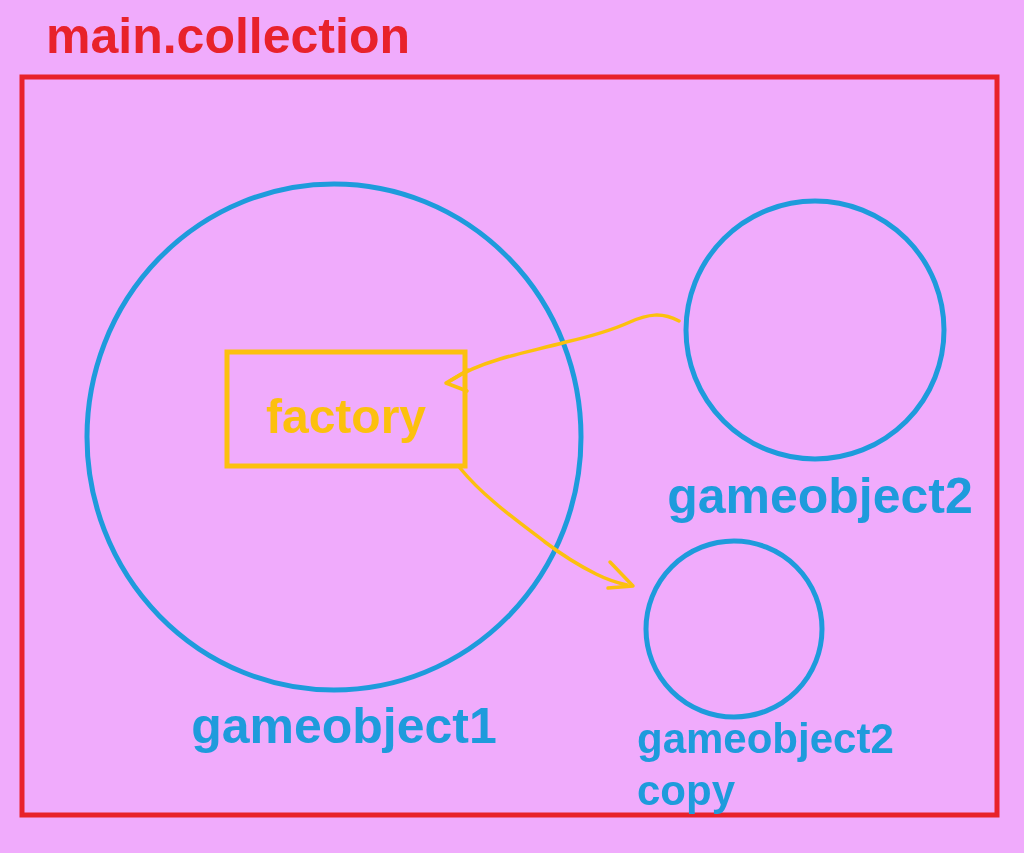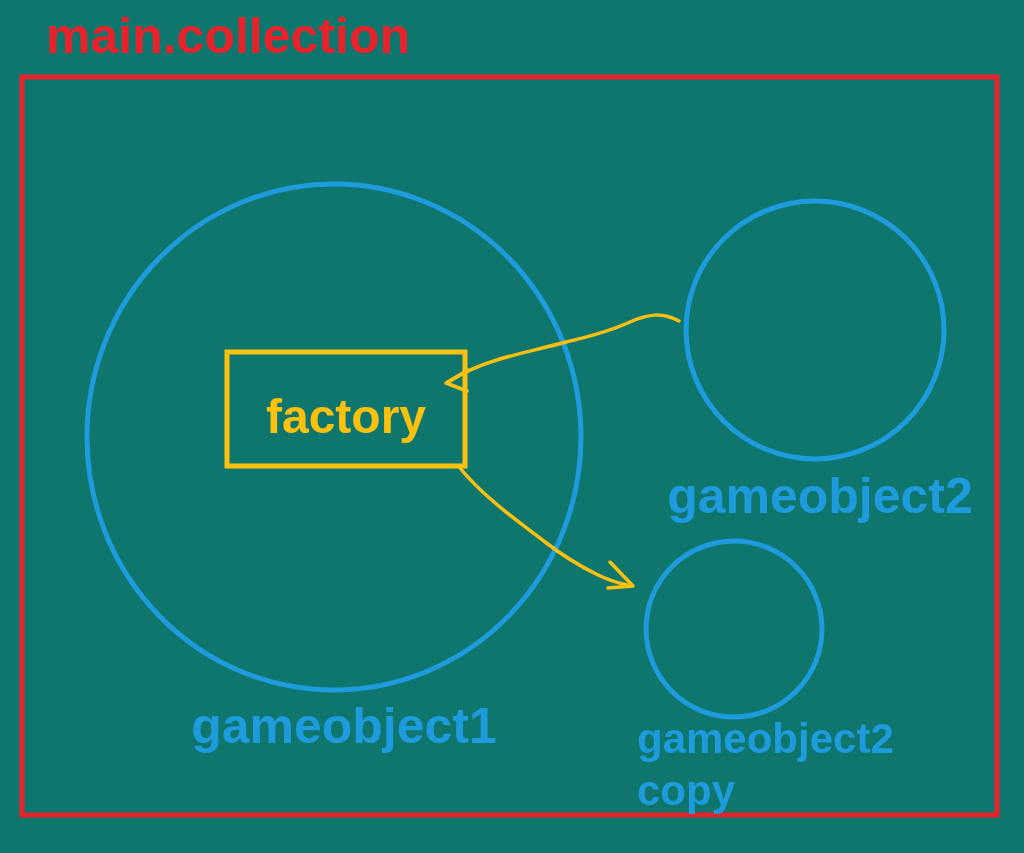--- a/index.html
+++ b/index.html
@@ -4,21 +4,21 @@
 <style>
   html, body {
     margin: 0;
     padding: 0;
     background: #ffffff;
   }
   .canvas {
     position: relative;
     width: 1024px;
     height: 853px;
-    background: #0f766e;
+    background: #f0abfc;
     overflow: hidden;
   }
   .canvas svg {
     position: absolute;
     inset: 0;
     display: block;
   }
   .lbl {
     font-family: "Liberation Sans", "DejaVu Sans", sans-serif;
     font-weight: bold;

